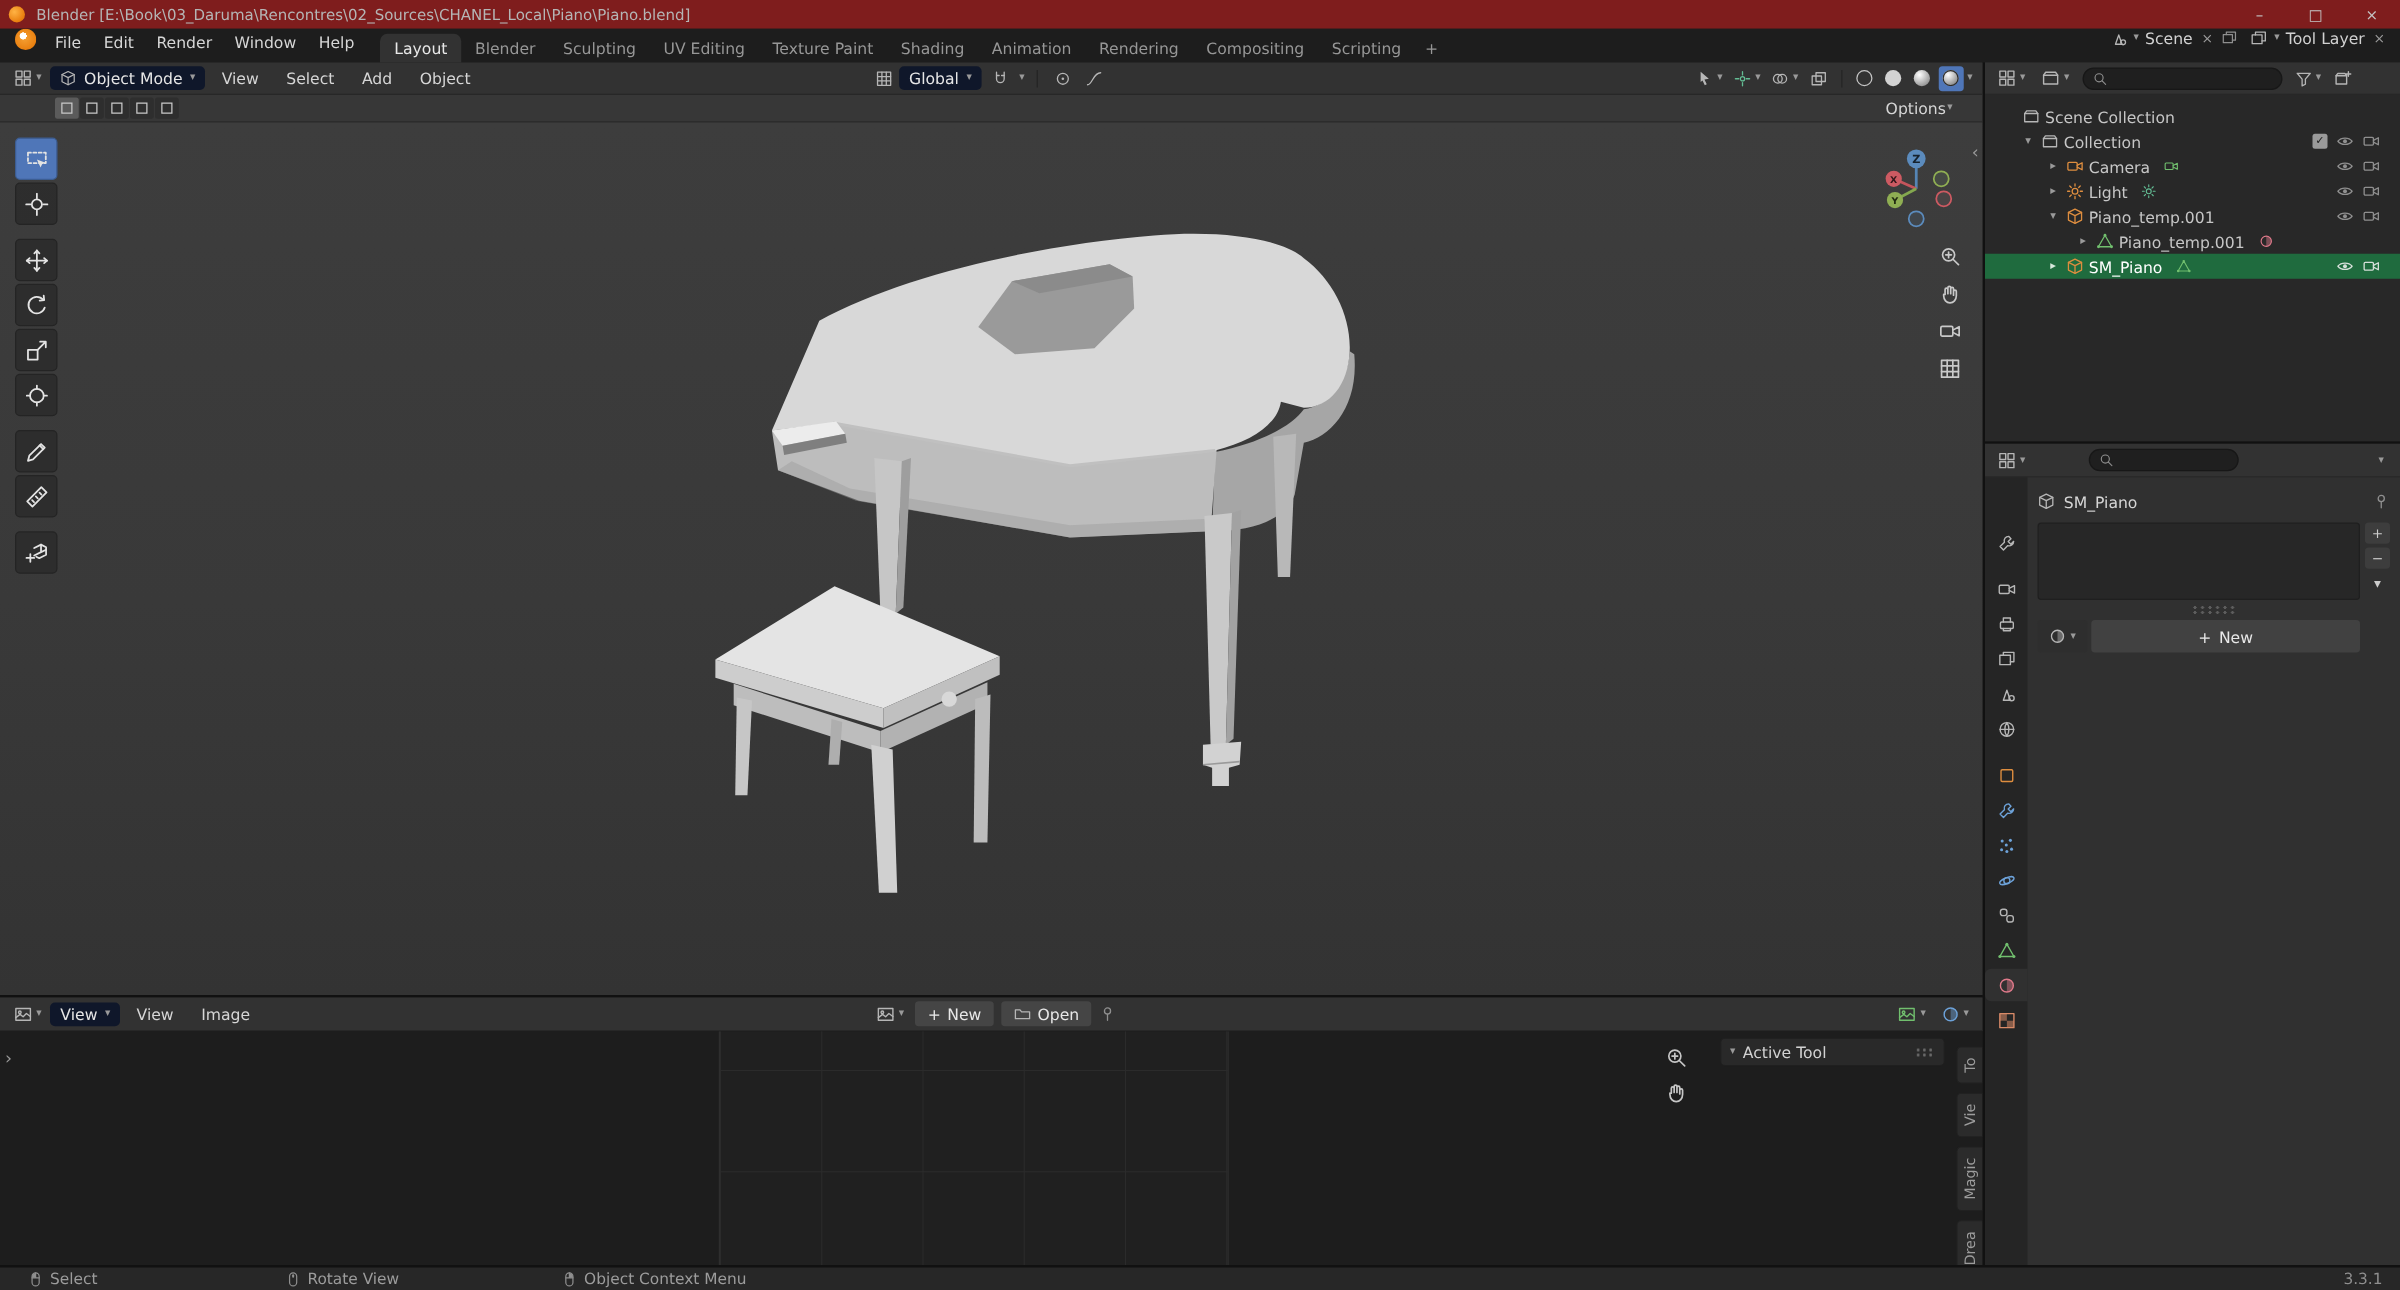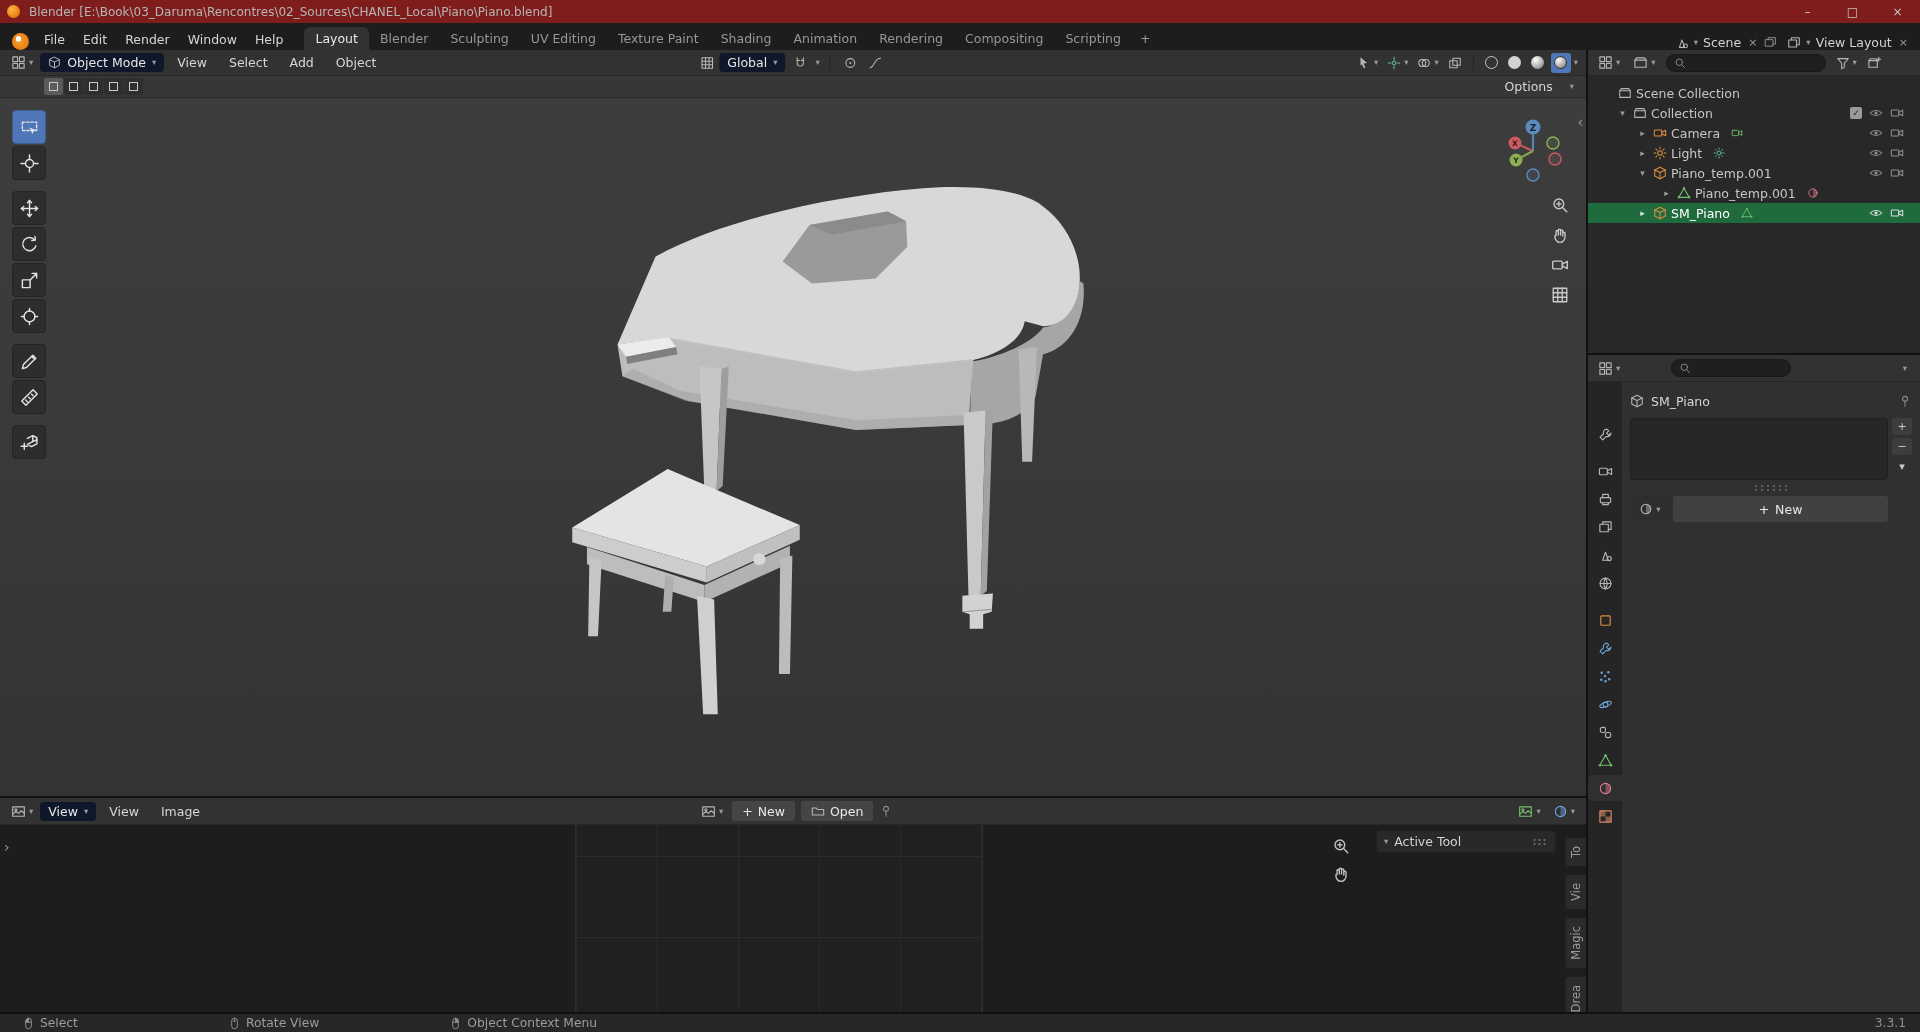--- a/index.html
+++ b/index.html
@@ -20,21 +20,21 @@
 .searchbox input{background:transparent;border:none;outline:none;color:#ddd;font-size:12px;width:100%;font-family:inherit}
 .vsep{width:1px;height:14px;background:#242424;margin:0 5px}
 
 
 .titlebar{height:23px;background:#7f1d1d;display:flex;align-items:center;font-size:12px;color:#b5b5b5}
 .tb-logo{width:13px;height:13px;border-radius:50%;background:radial-gradient(circle at 35% 35%,#ffb344,#e87d0d 70%);margin:0 9px 0 7px;flex:none}
 .win-controls{margin-left:auto;display:flex;height:100%}
 .wc{width:45px;display:grid;place-items:center;color:#c4c4c4;font-size:12px}
 
 
-.topbar{height:27px;background:#1d1d1d;display:flex;align-items:flex-end;padding-left:6px}
+.topbar{height:27px;background:#1d1d1d;display:flex;align-items:flex-start;padding-left:6px}
 .bl-badge{width:17px;height:17px;border-radius:50%;background:radial-gradient(circle at 38% 34%,#fff 0 18%,transparent 19%),radial-gradient(circle at 45% 45%,#f5a033,#e87d0d 75%);margin:0 6px;flex:none}
 .menus{display:flex;align-items:center}
 .tabs{display:flex;align-items:flex-end;height:27px;margin-left:12px}
 .tab{height:23px;padding:4px 11px;color:#979797;font-size:12.5px;border-radius:6px 6px 0 0;white-space:nowrap}
 .tab.active{background:#323232;color:#e8e8e8}
 .tab.plus{padding:4px 8px}
 .top-right{margin-left:auto;display:flex;align-items:center;gap:10px;padding-right:10px}
 .sel-group{display:flex;align-items:center;gap:5px;color:#d2d2d2;font-size:12.5px;white-space:nowrap}
 .x-btn{color:#9a9a9a;font-size:11px;padding:0 2px}
 
@@ -53,21 +53,21 @@
 .shade-dot{width:13px;height:13px;border-radius:50%}
 .sd-wire{border:1.5px solid #c5c5c5}
 .sd-solid{background:#d3d3d3}
 .sd-mat{background:radial-gradient(circle at 35% 30%,#fff,#969696 75%)}
 .sd-rend{background:radial-gradient(circle at 35% 30%,#fff,#7e7e7e 80%);box-shadow:0 0 0 1px #2c2c2c inset}
 .vp-toolsettings{height:22px;background:#373737;border-bottom:1px solid #2a2a2a;display:flex;align-items:center;flex:none}
 .ts-left{margin-left:44px;display:flex;gap:1px}
 .ts-btn{width:19px;height:17px;background:#2e2e2e;display:grid;place-items:center;border-radius:2px}
 .ts-btn.active{background:#5b5b5b}
 .msq{width:9px;height:9px;border:1px solid #c9c9c9}
-.ts-options{margin-left:auto;margin-right:12px;display:flex;align-items:center;gap:17px;color:#d6d6d6;font-size:12.5px}
+.ts-options{margin-left:auto;margin-right:24px;display:flex;align-items:center;gap:1px;color:#d6d6d6;font-size:12.5px}
 .vp-content{flex:1;position:relative;background:linear-gradient(180deg,#3d3d3d 0%,#393939 55%,#333 100%);overflow:hidden}
 .scene-svg{position:absolute;inset:0;width:100%;height:100%}
 
 
 .toolbar{position:absolute;left:12px;top:12px;display:flex;flex-direction:column;gap:2px}
 .tool-btn{width:34px;height:34px;background:rgba(44,44,44,.92);border:1px solid #242424;border-radius:4px;display:grid;place-items:center;color:#e3e3e3}
 .tool-btn.active{background:#4f76b8;border-color:#3c5d92}
 .tool-gap{height:7px}
 
 
@@ -372,21 +372,21 @@
         <span class="x-btn">×</span>
         <svg class="ic c-dim" width="13" height="13">
             <use href="#i-photos"></use>
           </svg>
       </div>
       <div class="sel-group">
         <svg class="ic c-gray" width="14" height="14">
             <use href="#i-photos"></use>
           </svg>
         <span class="chev">▾</span>
-        <span>View Layout</span>
+        <span>Tool Layer</span>
         <span class="x-btn">×</span>
       </div>
     </div>
   </div>
 
   <div class="main">
     <div class="left-col">
 
       <div class="viewport">
         <div class="vp-header">

